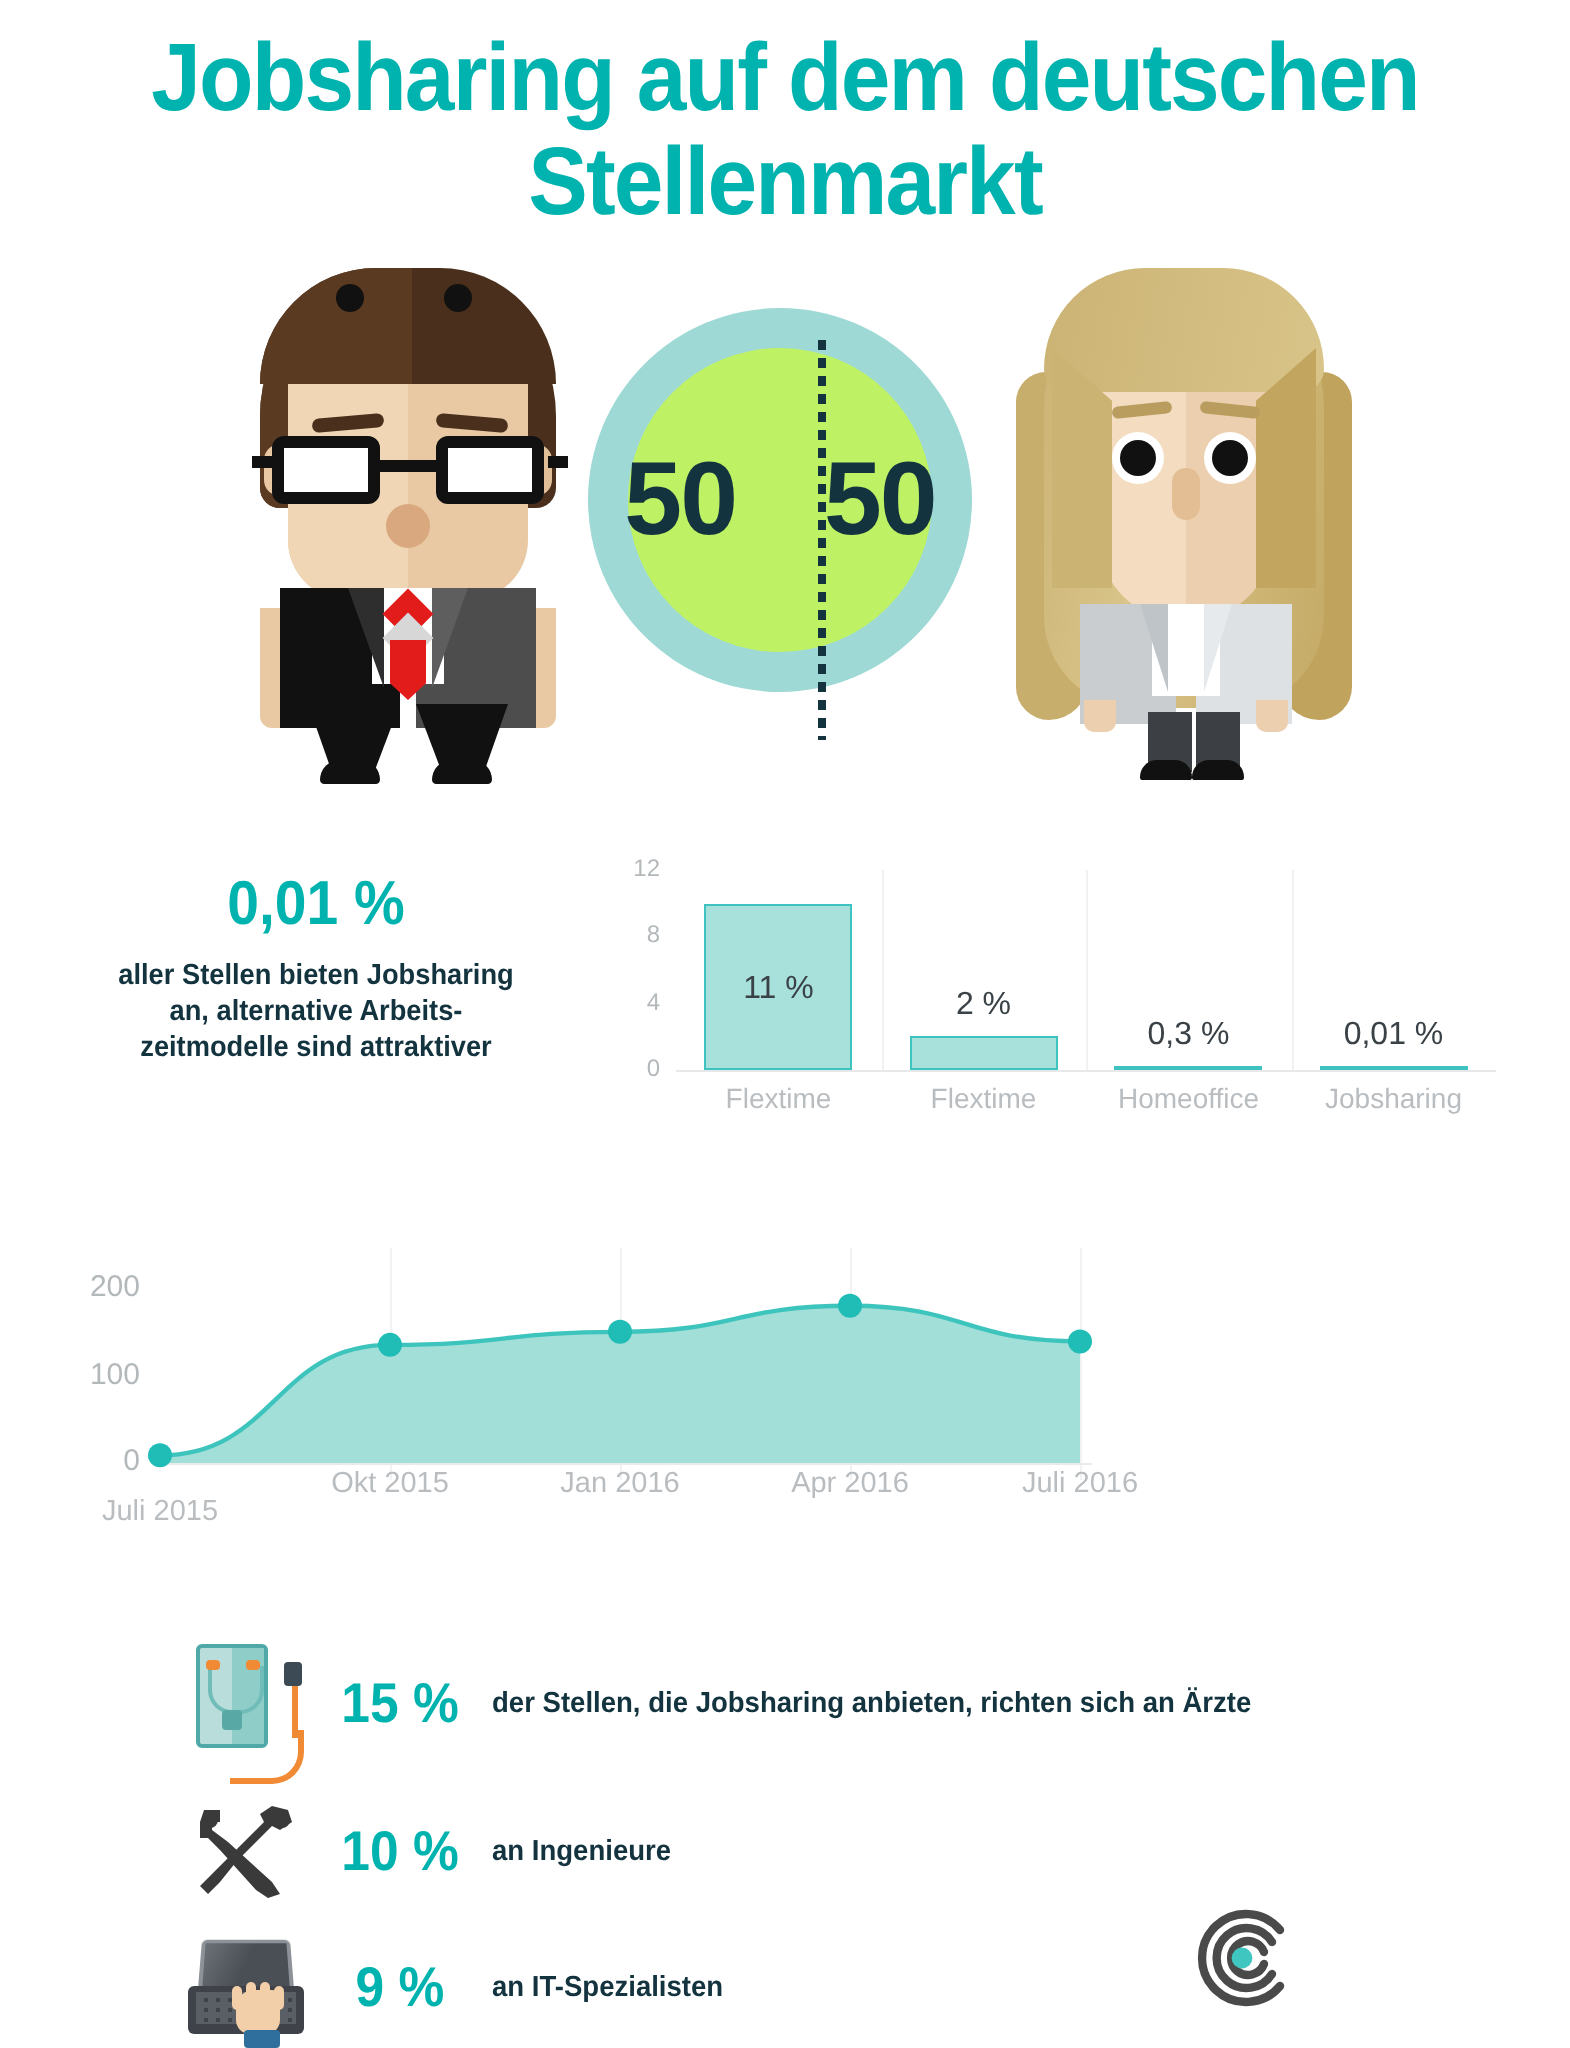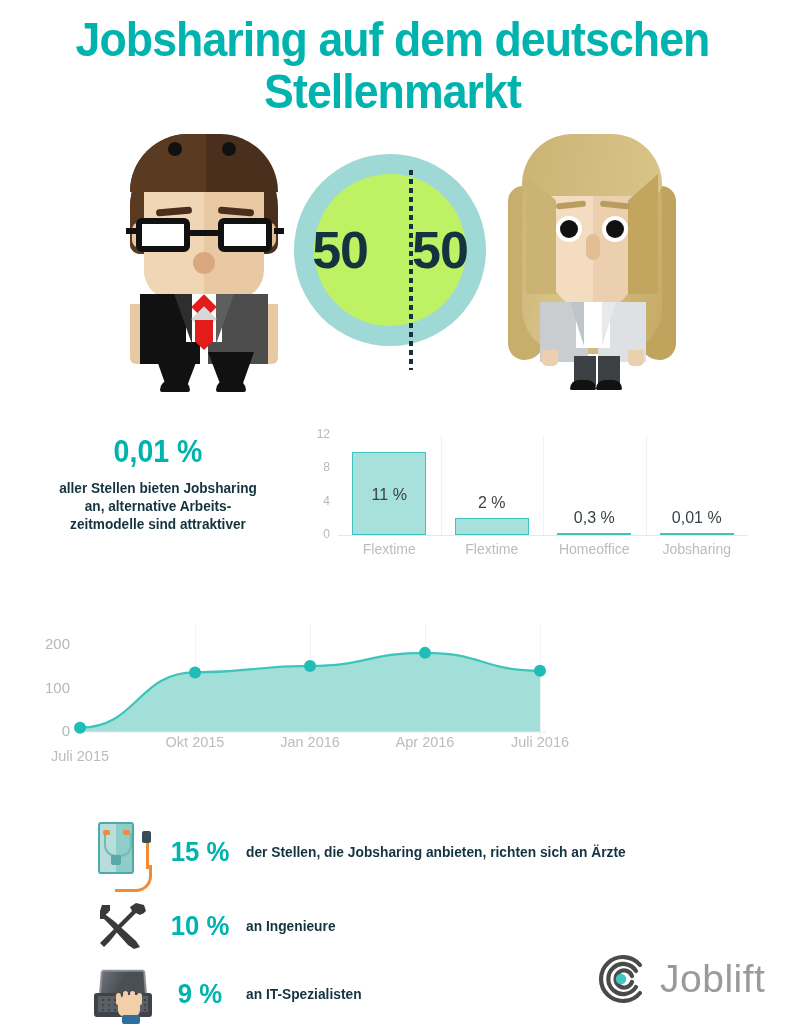--- a/index.html
+++ b/index.html
@@ -441,16 +441,15 @@
     <div class="logo-mark">
       <svg viewBox="0 0 56 56" width="56" height="56">
         <g fill="none" stroke="#4a4a4a" stroke-width="4.2" stroke-linecap="round">
           <path d="M44 14 A22 22 0 1 0 44 42"></path>
           <path d="M40 20 A15 15 0 1 0 40 36"></path>
           <path d="M36 25 A8.5 8.5 0 1 0 36 31"></path>
         </g>
         <circle cx="25" cy="28" r="5.2" fill="#3fc6c0"></circle>
       </svg>
     </div>
-    <div class="logo-word">Joblift</div>
   </div>
 
 </div>
 
 </body></html>

